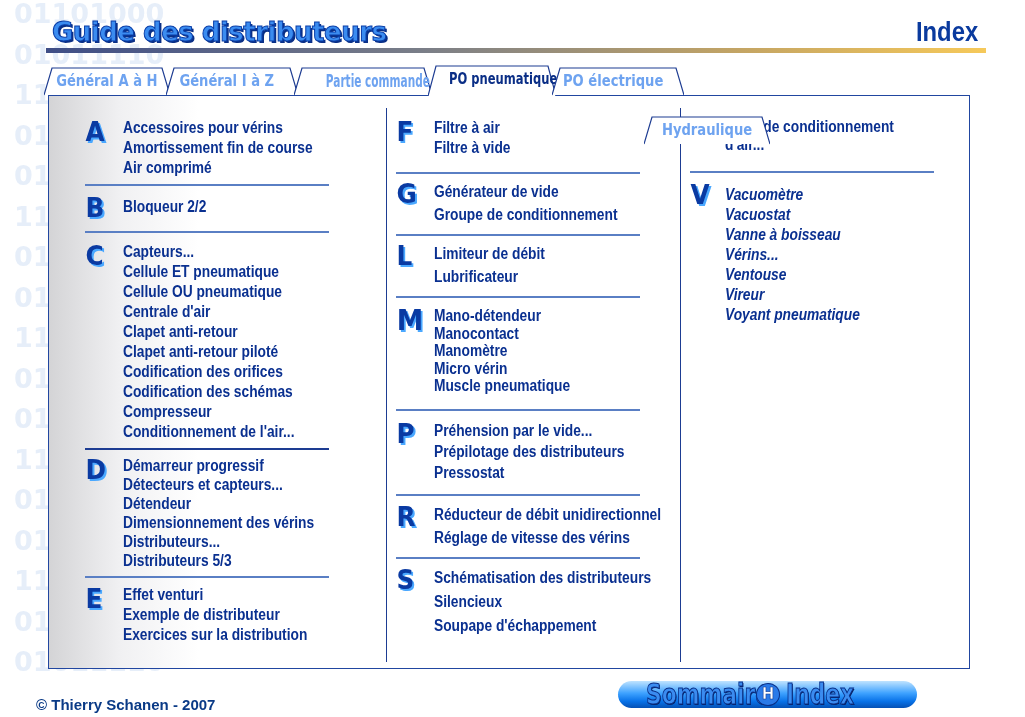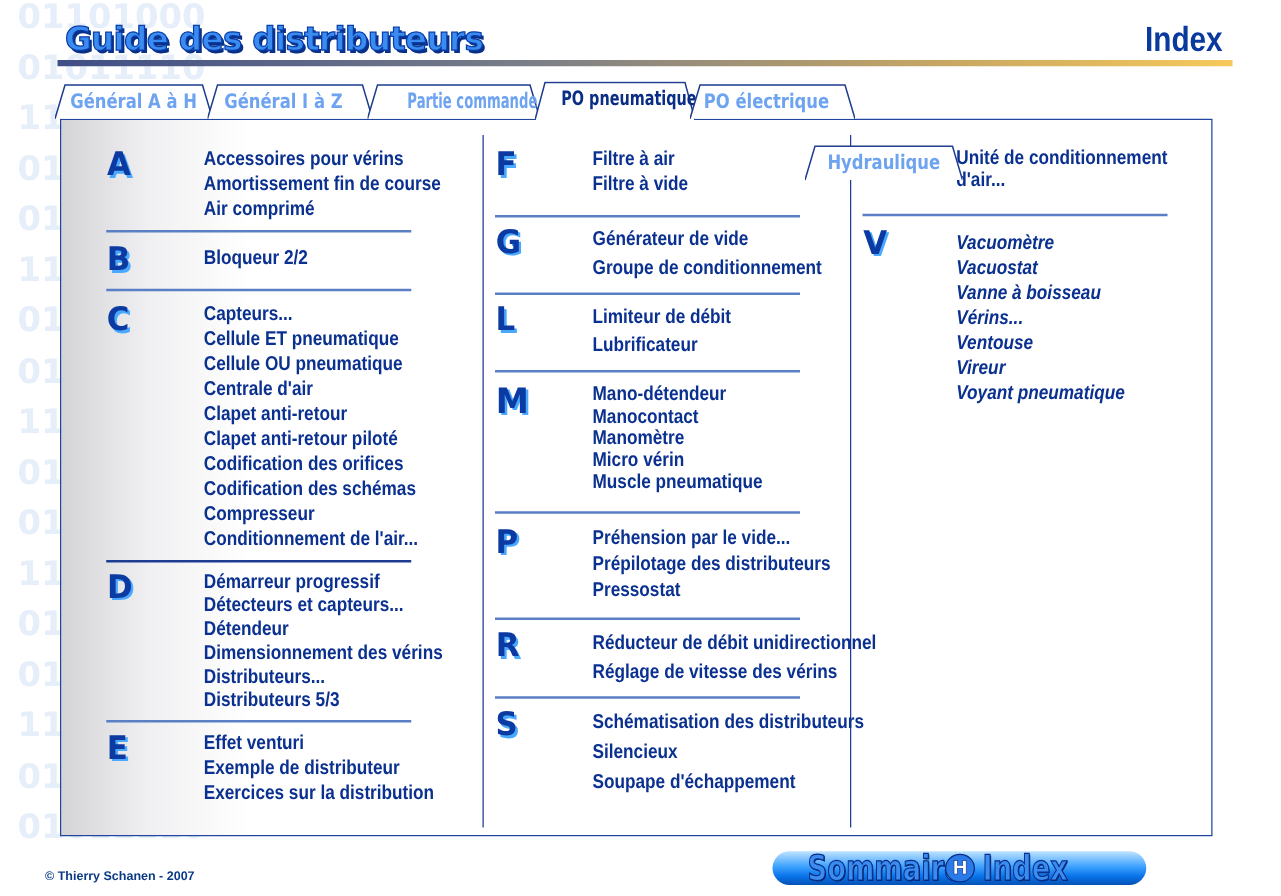--- a/index.html
+++ b/index.html
@@ -52,31 +52,31 @@
   .col-sep {
     position:absolute; top:108px; width:1px; background:#1d3c92; z-index:2;
   }
   .section { position:absolute; z-index:2; }
   .letter {
     position:absolute; left:0; top:0;
     font-family:"DejaVu Sans", sans-serif; font-weight:bold; font-size:26px;
     color:#0a3aa2; text-shadow:2px 2px 0 #4aa8ff; transform:scaleX(0.95);
     line-height:28px;
   }
-  .items { position:absolute; left:38px; top:0;margin-left:40px; }
+  .items { position:absolute; left:38px; top:0; }
   .item {
     display:block; white-space:nowrap;
     font-family:"Liberation Sans", sans-serif; font-weight:bold; font-size:16px;
     color:#0a3090; line-height:20px; cursor:pointer;
     transform:scaleX(0.86); transform-origin:left;
   }
   .divider { position:absolute; height:2px; background:#5a7fc4; z-index:2; }
   .copyright {
     position:absolute; left:36px; top:696px; z-index:2;
-    font-family:"Liberation Sans", sans-serif; font-weight:bold; font-size:10px; color:#0a3a86;
+    font-family:"Liberation Sans", sans-serif; font-weight:bold; font-size:15px; color:#0a3a86;
   }
   .nav-bar {
     position:absolute; left:618px; top:681px; width:299px; height:27px; z-index:2;
     border-radius:14px;
     background:linear-gradient(to bottom, #bfe3ff 0%, #3ea2ff 45%, #0872e8 75%, #0550b4 100%);
   }
   .nav-btn {
     position:absolute; top:0; height:27px; line-height:27px; cursor:pointer;
     font-family:"DejaVu Sans", sans-serif; font-weight:bold; font-size:28px;
     color:#3b8cf0; -webkit-text-stroke:1px #0a2f86; text-shadow:1px 1px 0 #061f60;

